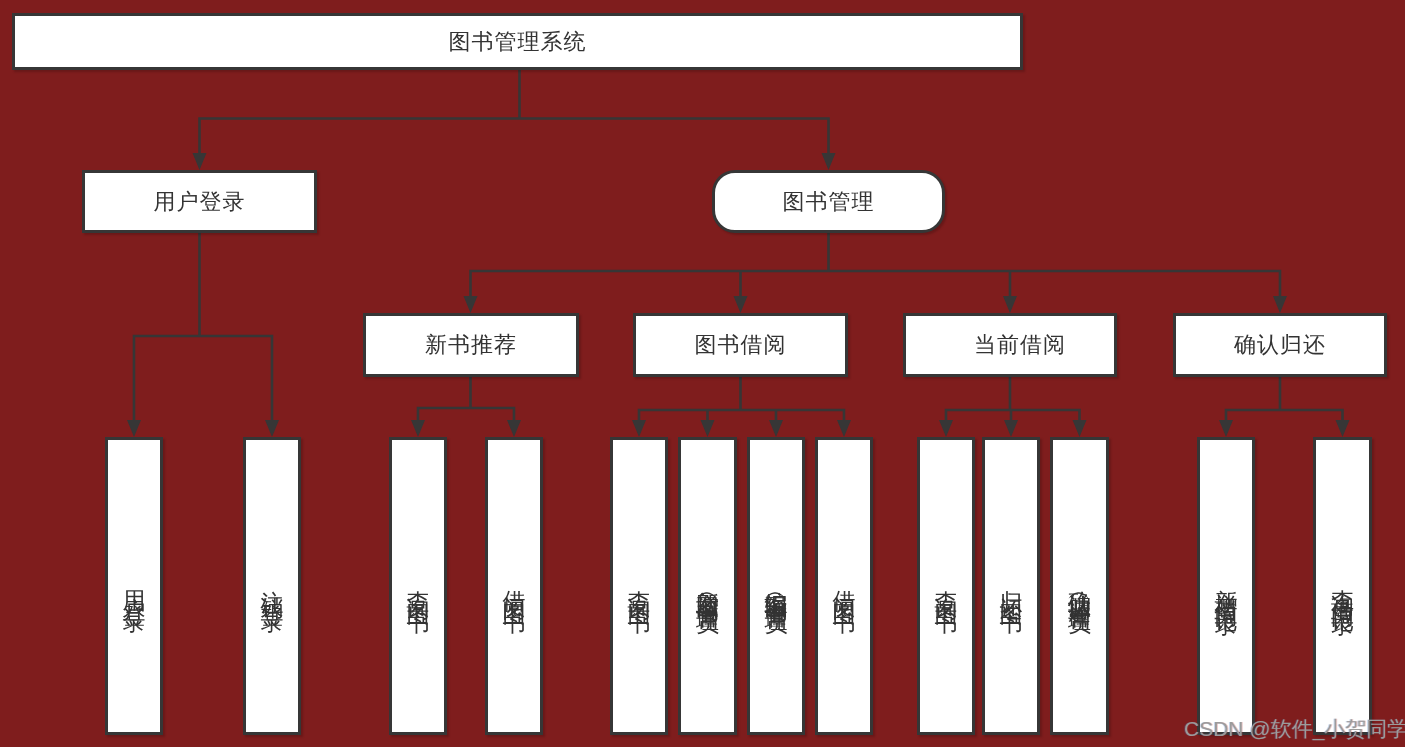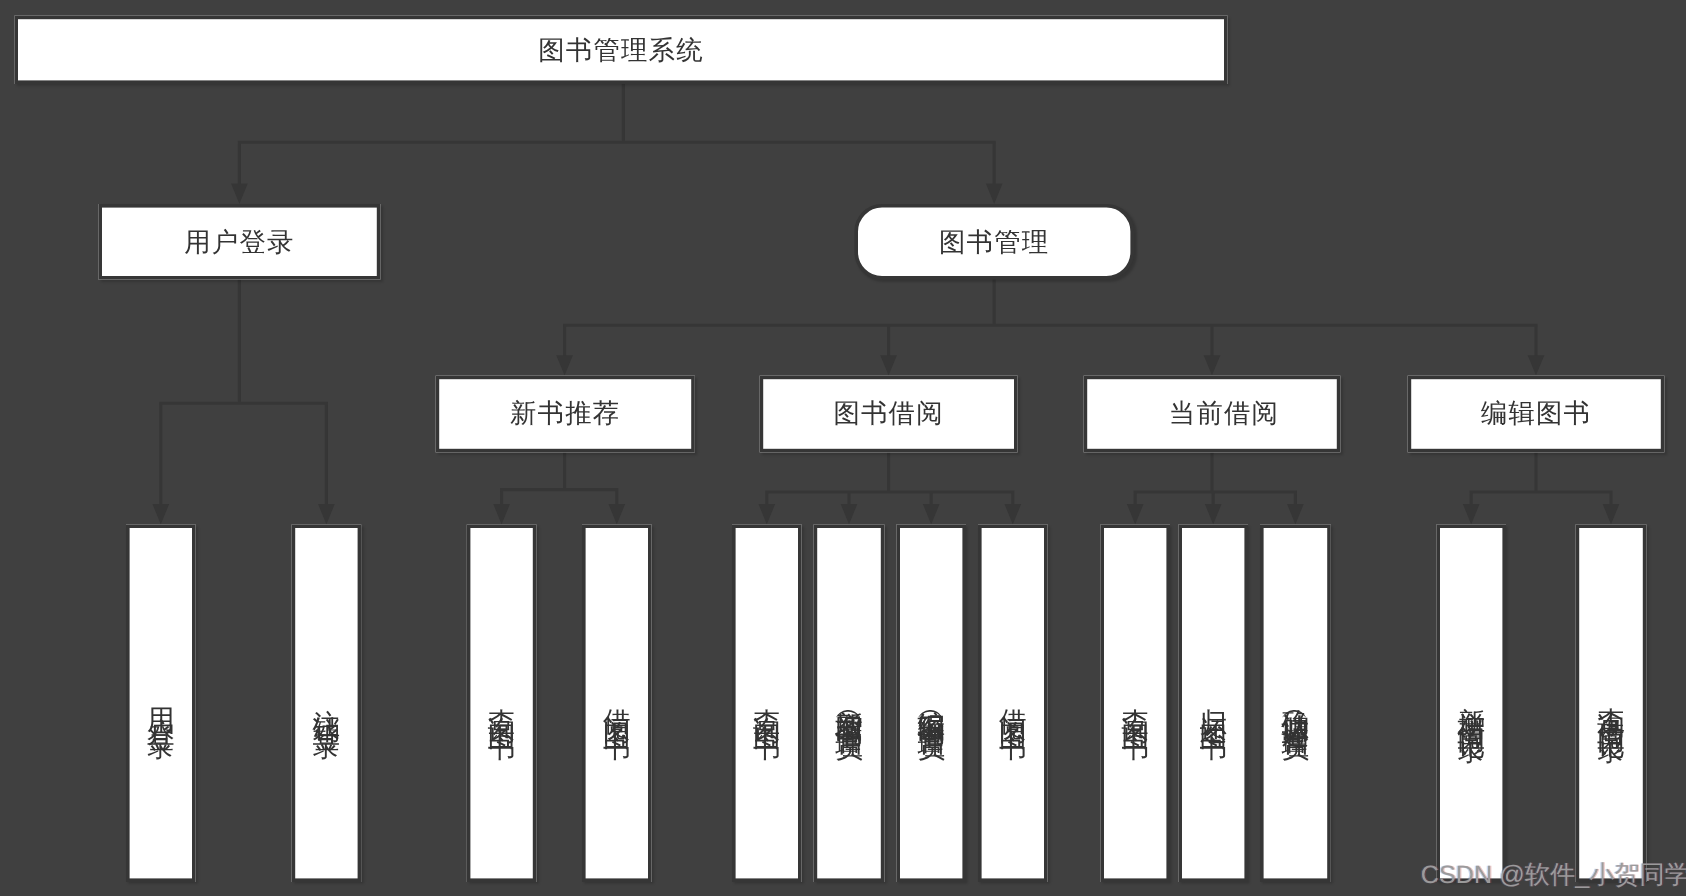--- a/index.html
+++ b/index.html
@@ -1,19 +1,19 @@
 <!DOCTYPE html>
 <html><head>
 <meta charset="utf-8">
 <style>
   html,body{margin:0;padding:0;background:#ffffff;}
   .canvas{
     position:relative;
     width:1405px;height:747px;
-    background:#404040;
+    background:#7f1d1d;
     font-family:"Liberation Sans","DejaVu Sans",sans-serif;
     overflow:hidden;
   }
   .wires{position:absolute;left:0;top:0;width:1405px;height:747px;}
   .node{
     position:absolute;
     box-sizing:border-box;
     background:#ffffff;
     border:3px solid #363636;
     color:#333333;
@@ -96,21 +96,21 @@
   </svg>
 
   <div class="node hnode" style="left:12px;top:13px;width:1011px;height:57px;">图书管理系统</div>
 
   <div class="node hnode" style="left:82px;top:170px;width:235px;height:63px;">用户登录</div>
   <div class="node hnode" style="left:712px;top:170px;width:233px;height:63px;border-radius:23px;">图书管理</div>
 
   <div class="node hnode" style="left:633px;top:313px;width:215px;height:64px;">图书借阅</div>
   <div class="node hnode" style="left:363px;top:313px;width:216px;height:64px;">新书推荐</div>
   <div class="node hnode" style="left:903px;top:313px;width:214px;height:64px;padding-left:20px;">当前借阅</div>
-  <div class="node hnode" style="left:1173px;top:313px;width:214px;height:64px;">编辑图书</div>
+  <div class="node hnode" style="left:1173px;top:313px;width:214px;height:64px;">确认归还</div>
 
   <div class="node vnode" style="left:105px;top:437px;width:58px;height:298px;">用户登录</div>
   <div class="node vnode" style="left:243px;top:437px;width:58px;height:298px;">注销登录</div>
 
   <div class="node vnode" style="left:389px;top:437px;width:58px;height:298px;">查询图书</div>
   <div class="node vnode" style="left:485px;top:437px;width:58px;height:298px;">借阅图书</div>
 
   <div class="node vnode" style="left:610px;top:437px;width:58px;height:298px;">查询图书</div>
   <div class="node vnode" style="left:678px;top:437px;width:59px;height:298px;letter-spacing:3px;">新增图书（管理员）</div>
   <div class="node vnode" style="left:747px;top:437px;width:58px;height:298px;letter-spacing:3px;">编辑图书（管理员）</div>

